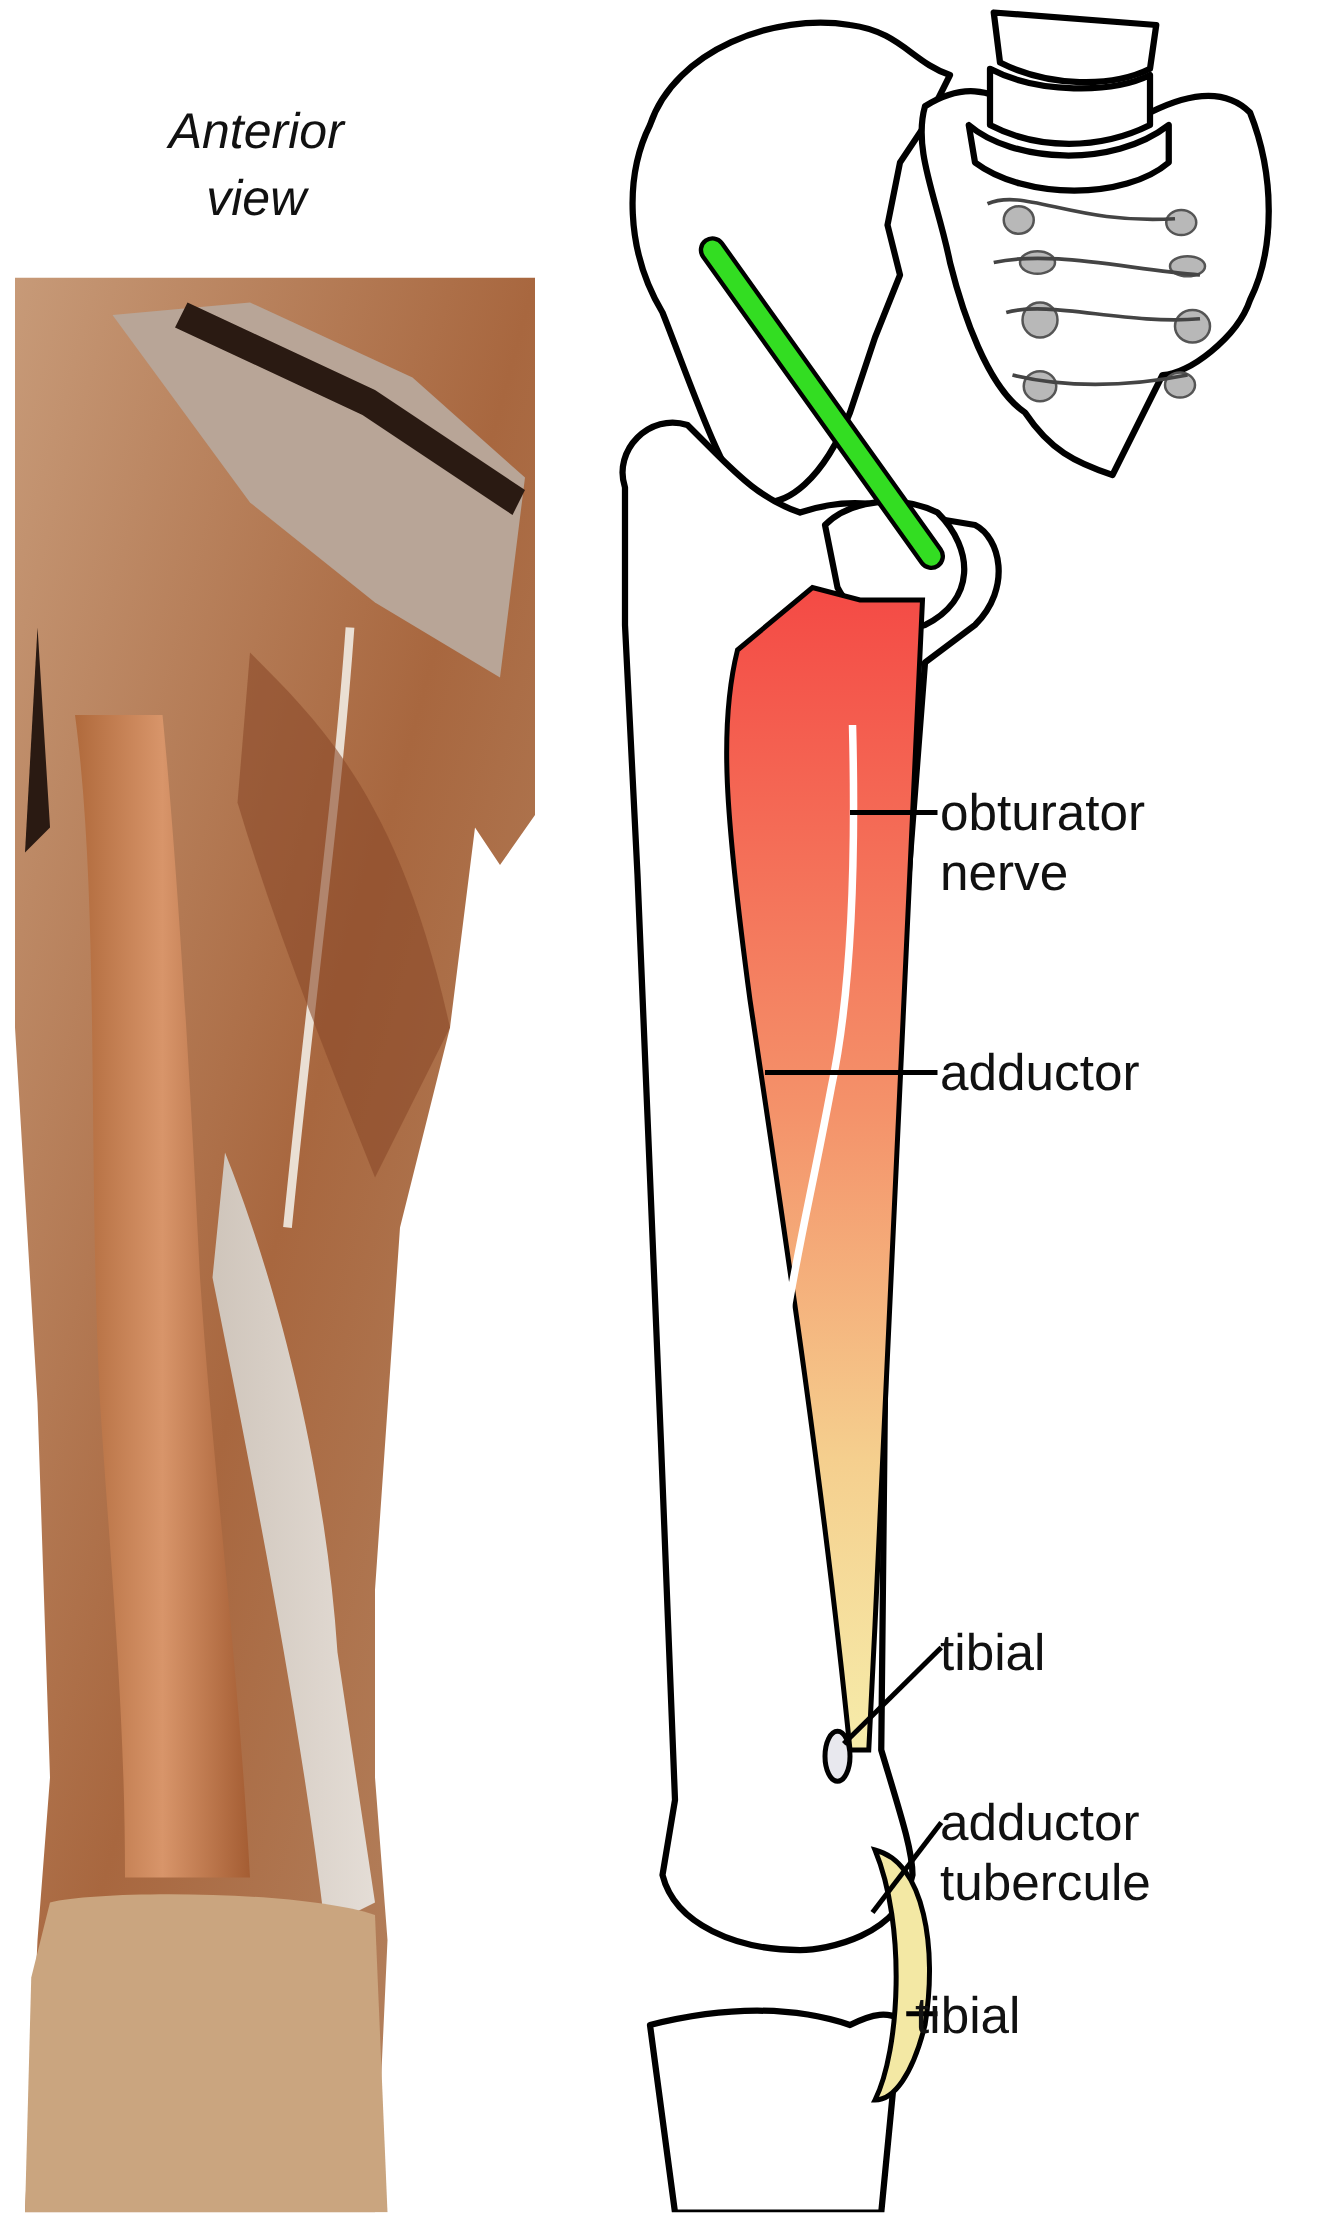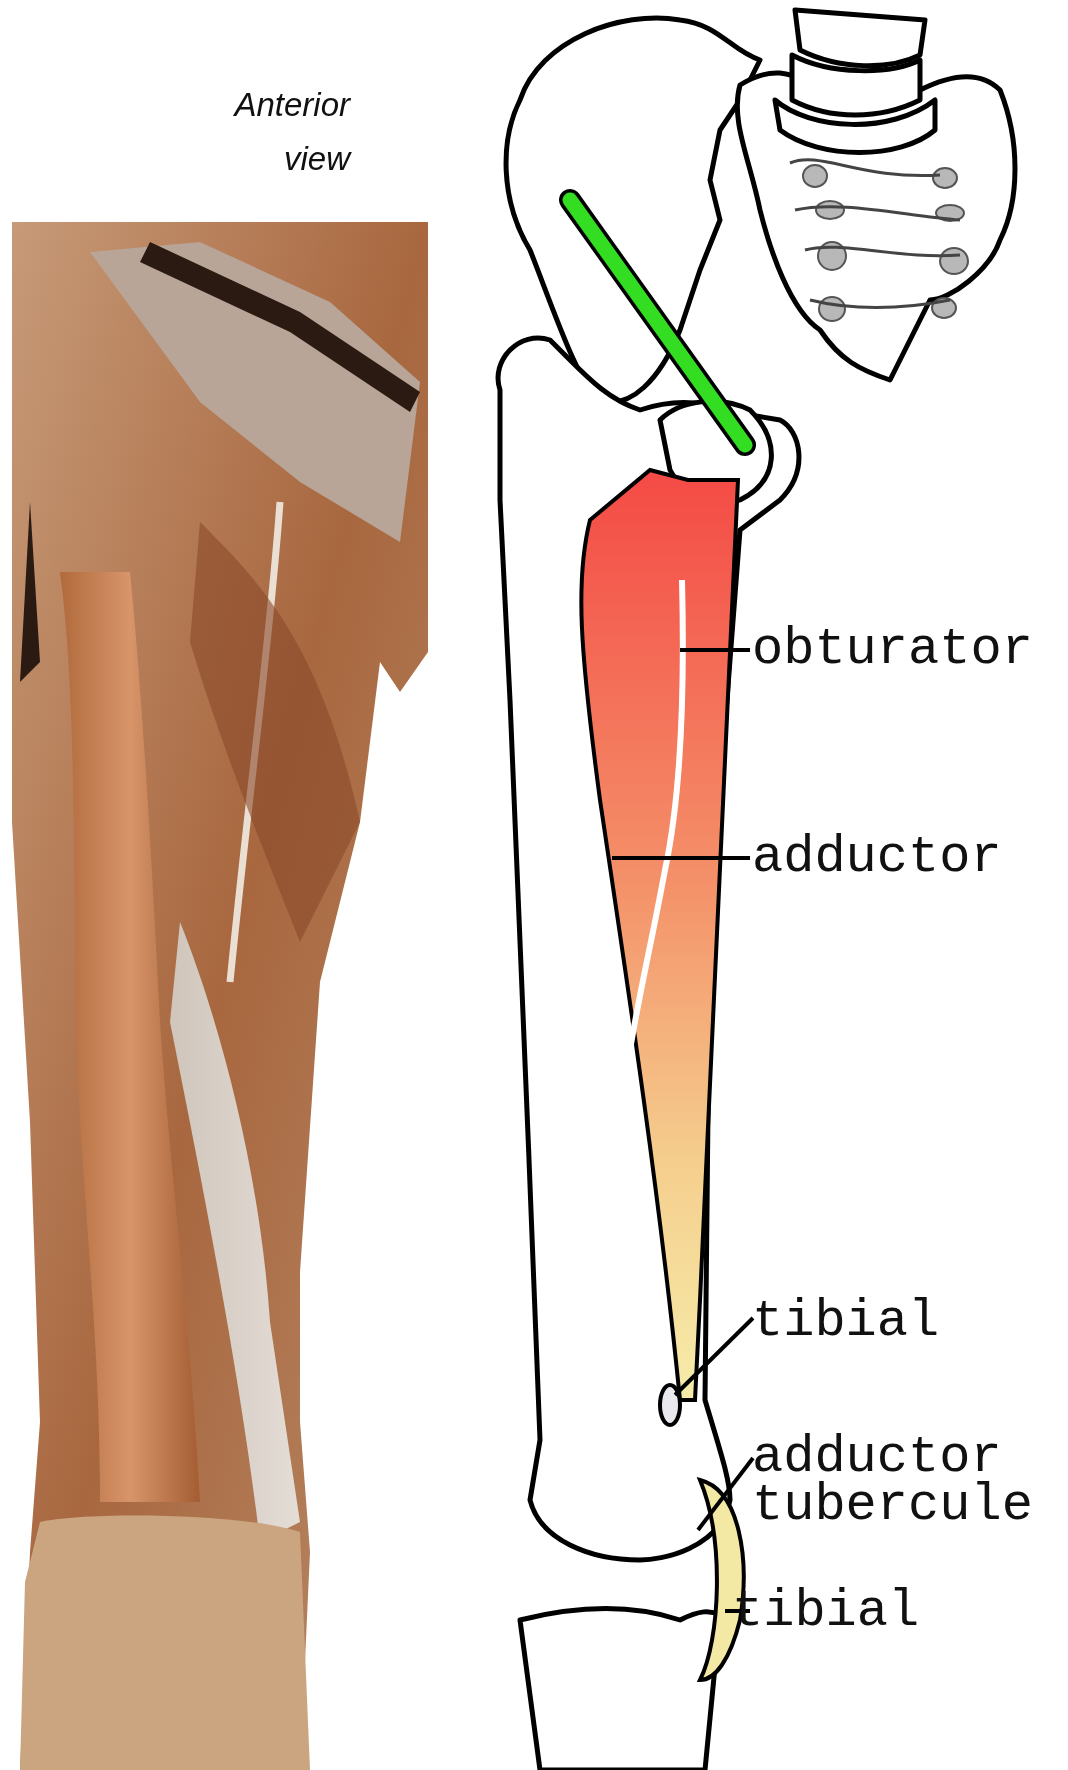--- a/index.html
+++ b/index.html
@@ -1,20 +1,20 @@
 <!DOCTYPE html>
 <html><head>
 <meta charset="utf-8">
 <style>
   html, body { margin:0; padding:0; background:#ffffff; }
   body { width:1068px; height:1770px; position:relative; overflow:hidden; font-family:"Liberation Sans", sans-serif; }
-  .title { position:absolute; left:60px; top:78px; width:290px; text-align:right; font-style:italic; font-size:33px; line-height:54px; color:#111; }
+  .title { position:absolute; left:60px; top:78px; width:290px; text-align:center; font-style:italic; font-size:40px; line-height:54px; color:#111; }
   .photo { position:absolute; left:0; top:222px; width:428px; height:1548px; }
   .diagram { position:absolute; left:480px; top:0; width:588px; height:1770px; }
-  .label { position:absolute; font-size:52px; line-height:48px; color:#111;font-family:Liberation Mono, monospace; }
+  .label { position:absolute; font-size:41px; line-height:48px; color:#111; }
 </style>
 </head>
 <body>
 
 <div class="title">
   <div>Anterior</div>
   <div>view</div>
 </div>
 
 <svg class="photo" viewBox="0 0 428 1548" xmlns="http://www.w3.org/2000/svg">
@@ -103,20 +103,21 @@
     <line x1="200" y1="650" x2="270" y2="650"></line>
     <line x1="132" y1="858" x2="270" y2="858"></line>
     <line x1="195" y1="1395" x2="273" y2="1318"></line>
     <line x1="218" y1="1530" x2="273" y2="1458"></line>
     <line x1="245" y1="1611" x2="270" y2="1611"></line>
   </g>
 </svg>
 
 <div class="label" style="left:752px; top:626px;">
   <div>obturator</div>
+  <div>nerve</div>
 </div>
 <div class="label" style="left:752px; top:834px;">
   <div>adductor</div>
 </div>
 <div class="label" style="left:752px; top:1298px;">
   <div>tibial</div>
 </div>
 <div class="label" style="left:752px; top:1434px;">
   <div>adductor</div>
   <div>tubercule</div>

